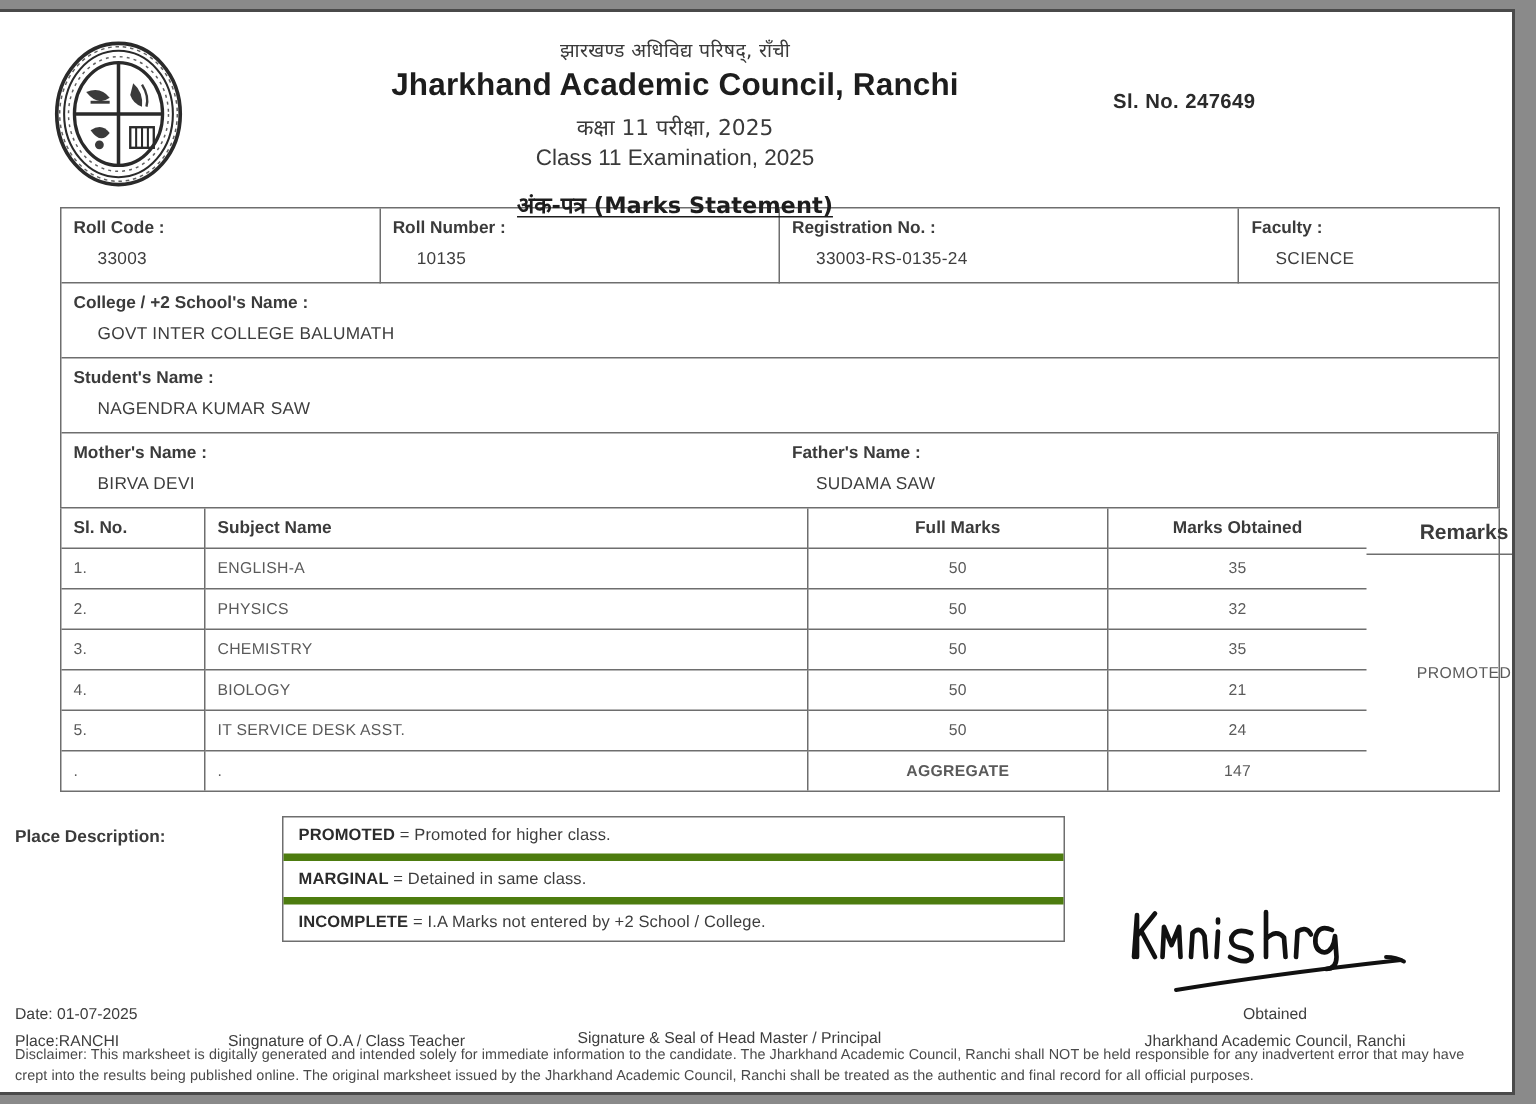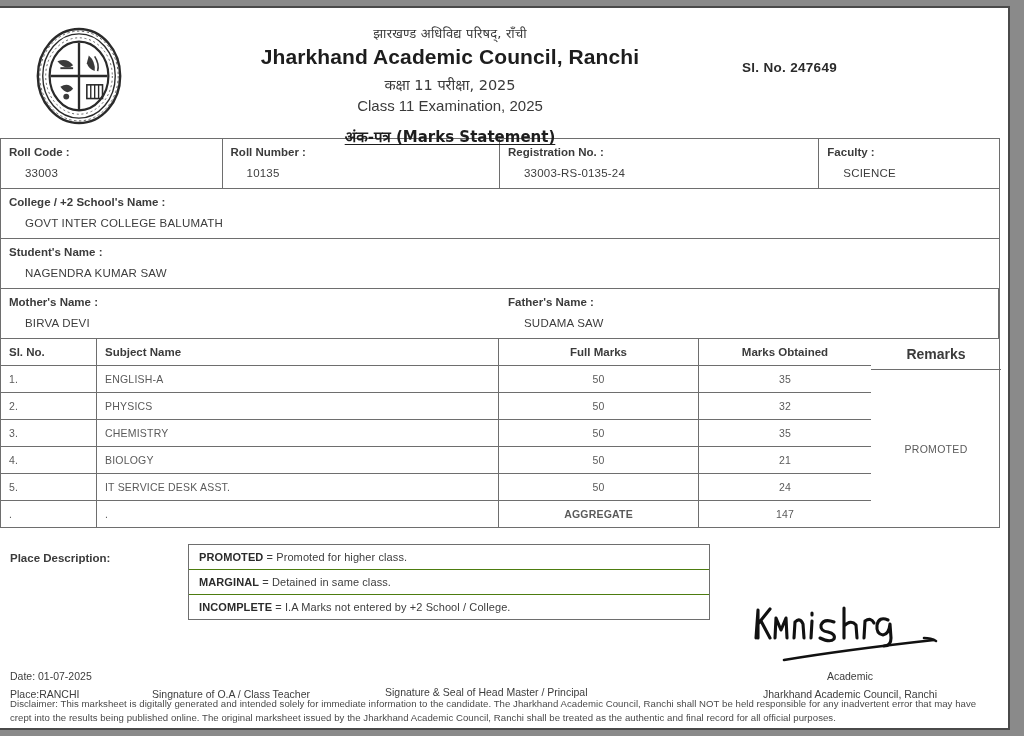--- a/index.html
+++ b/index.html
@@ -97,20 +97,21 @@
     font-size: 13.5px;
     font-weight: bold;
     color: #2b2b2b;
     letter-spacing: .3px;
   }
 
   
   .box {
     border: 1px solid #6e6e6e;
     box-sizing: border-box;
+    margin-left: 40px;
   }
   .row { display: flex; }
   .cell {
     box-sizing: border-box;
     padding: 6px 8px 7px 8px;
     border-right: 1px solid #6e6e6e;
     border-bottom: 1px solid #6e6e6e;
   }
   .cell.last { border-right: none; }
   .cell.nb { border-bottom: none; }
@@ -199,21 +200,21 @@
     left: 188px;
     top: 0;
     width: 522px;
     border: 1px solid #6e6e6e;
     box-sizing: border-box;
   }
   .res-line {
     padding: 6px 10px;
     font-size: 11px;
     color: #3d3d3d;
-    border-bottom: 1px solid #4d7c0f;
+    border-bottom: 5px solid #4d7c0f;
     letter-spacing: .1px;
   }
   .res-line:last-child { border-bottom: none; }
   .res-line b { font-weight: bold; color: #2b2b2b; }
 
   
   .sigarea { position: relative; height: 110px; margin-top: 6px; }
   .sig-graphic {
     position: absolute;
     left: 748px;
@@ -438,20 +439,20 @@
         </g>
         <path d="M36 60 Q96 50 186 40" fill="none" stroke="#111" stroke-width="2.6" stroke-linecap="round"></path>
         <path d="M176 38 Q183 38 188 41" fill="none" stroke="#111" stroke-width="2.6" stroke-linecap="round"></path>
       </svg>
     </div>
 
     <div class="f-date">Date: 01-07-2025</div>
     <div class="f-place">Place:RANCHI</div>
     <div class="f-oa">Singnature of O.A / Class Teacher</div>
     <div class="f-hm">Signature &amp; Seal of Head Master / Principal</div>
-    <div class="f-sec">Academic</div>
+    <div class="f-sec">Obtained</div>
     <div class="f-secorg">Jharkhand Academic Council, Ranchi</div>
   </div>
 
   <div class="disclaimer">Disclaimer: This marksheet is digitally generated and intended solely for immediate information to the candidate. The Jharkhand Academic Council, Ranchi shall NOT be held responsible for any inadvertent error that may have crept into the results being published online. The original marksheet issued by the Jharkhand Academic Council, Ranchi shall be treated as the authentic and final record for all official purposes.</div>
 
  </div>
 </div>
 
 </body></html>

